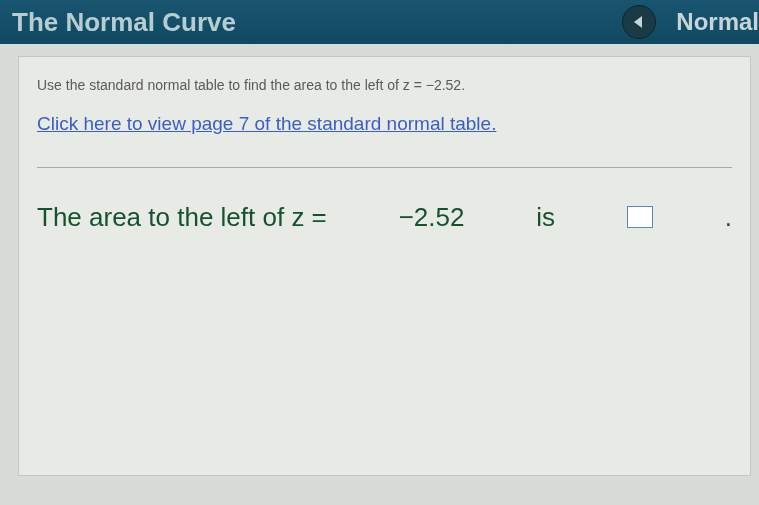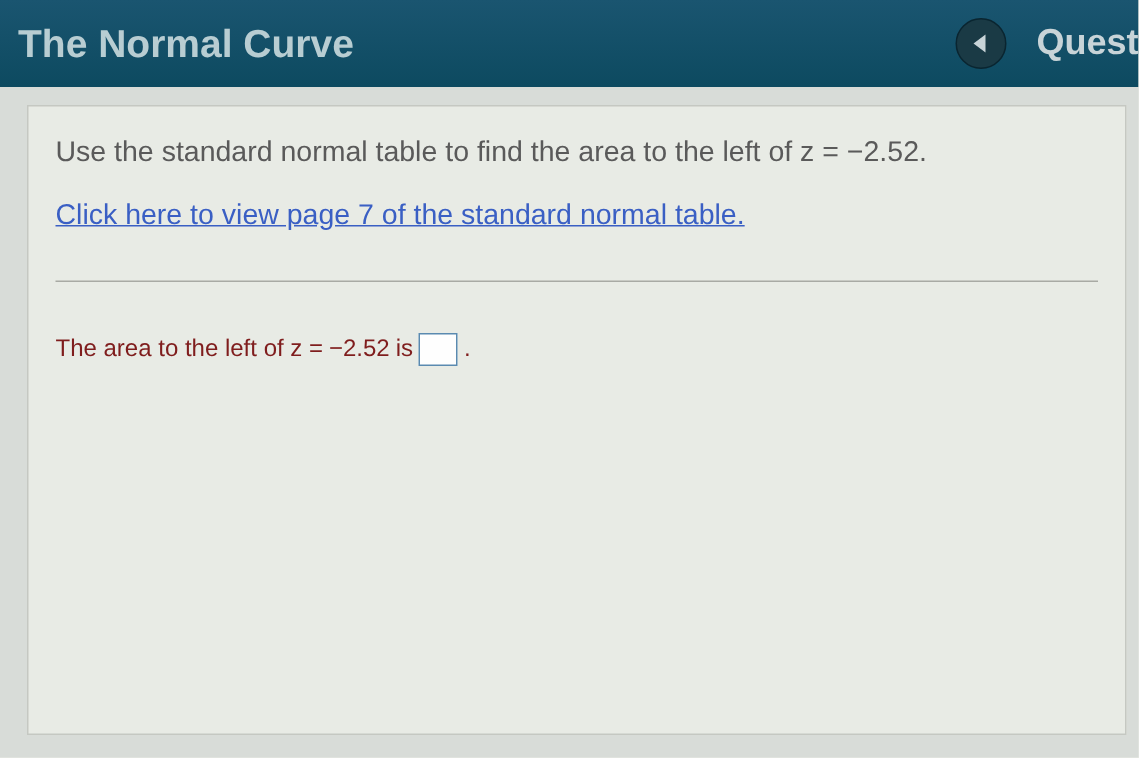--- a/index.html
+++ b/index.html
@@ -5,21 +5,21 @@
     * { box-sizing: border-box; margin: 0; padding: 0; }
     body {
       width: 759px;
       height: 505px;
       font-family: Arial, sans-serif;
       background: #d8dcd8;
       overflow: hidden;
     }
     .header {
       background: linear-gradient(to bottom, #1a5570, #0d4a60);
-      height: 58px;
+      height: 44px;
       display: flex;
       align-items: center;
       padding: 0 12px;
       color: #c8d4d8;
       position: relative;
     }
     .header-title {
       font-size: 26px;
       font-weight: bold;
       color: #b8cdd2;
@@ -56,21 +56,21 @@
       padding-right: 0;
     }
     .content {
       background: #e8ebe5;
       margin: 12px 8px 8px 18px;
       padding: 20px 18px;
       min-height: 420px;
       border: 1px solid #c5c8c2;
     }
     .prompt {
-      font-size: 19px;
+      font-size: 14px;
       color: #5a5a5a;
       margin-bottom: 18px;
     }
     .link-line {
       font-size: 19px;
       color: #3a5fc4;
       text-decoration: underline;
       line-height: 1.35;
     }
     .link-row {
@@ -99,26 +99,27 @@
       width: 12px; height: 10px;
       border: 1.5px solid #888;
       background: #e8ebe5;
     }
     .divider {
       border: none;
       border-top: 1px solid #a8aaa4;
       margin: 30px 0 34px 0;
     }
     .answer-line {
-      font-size: 16px;
-      color: #7f1d1d;
+      font-size: 26px;
+      color: #14532d;
       display: flex;
       align-items: center;
       flex-wrap: wrap;
       gap: 4px;
+      justify-content: space-between;
     }
     .answer-box {
       display: inline-block;
       width: 26px;
       height: 22px;
       border: 1.5px solid #5a8ab0;
       background: #fefefe;
       vertical-align: middle;
     }
     .hint {
@@ -129,21 +130,21 @@
   </style>
 </head>
 <body>
 
 <div class="header">
   <div class="header-title">The Normal Curve</div>
   <div class="header-right">
     <div class="back-btn">
       <div class="chevron-left"></div>
     </div>
-    <div class="quest-label">Quest</div>
+    <div class="quest-label">Normal</div>
   </div>
 </div>
 
 <div class="content">
   <p class="prompt">
     <span>Use the standard normal table to find the area to the left of z = </span><span>−2.52</span><span>.</span>
   </p>
 
   <div>
     <div class="link-line">Click here to view page 7 of the standard normal table.</div>

